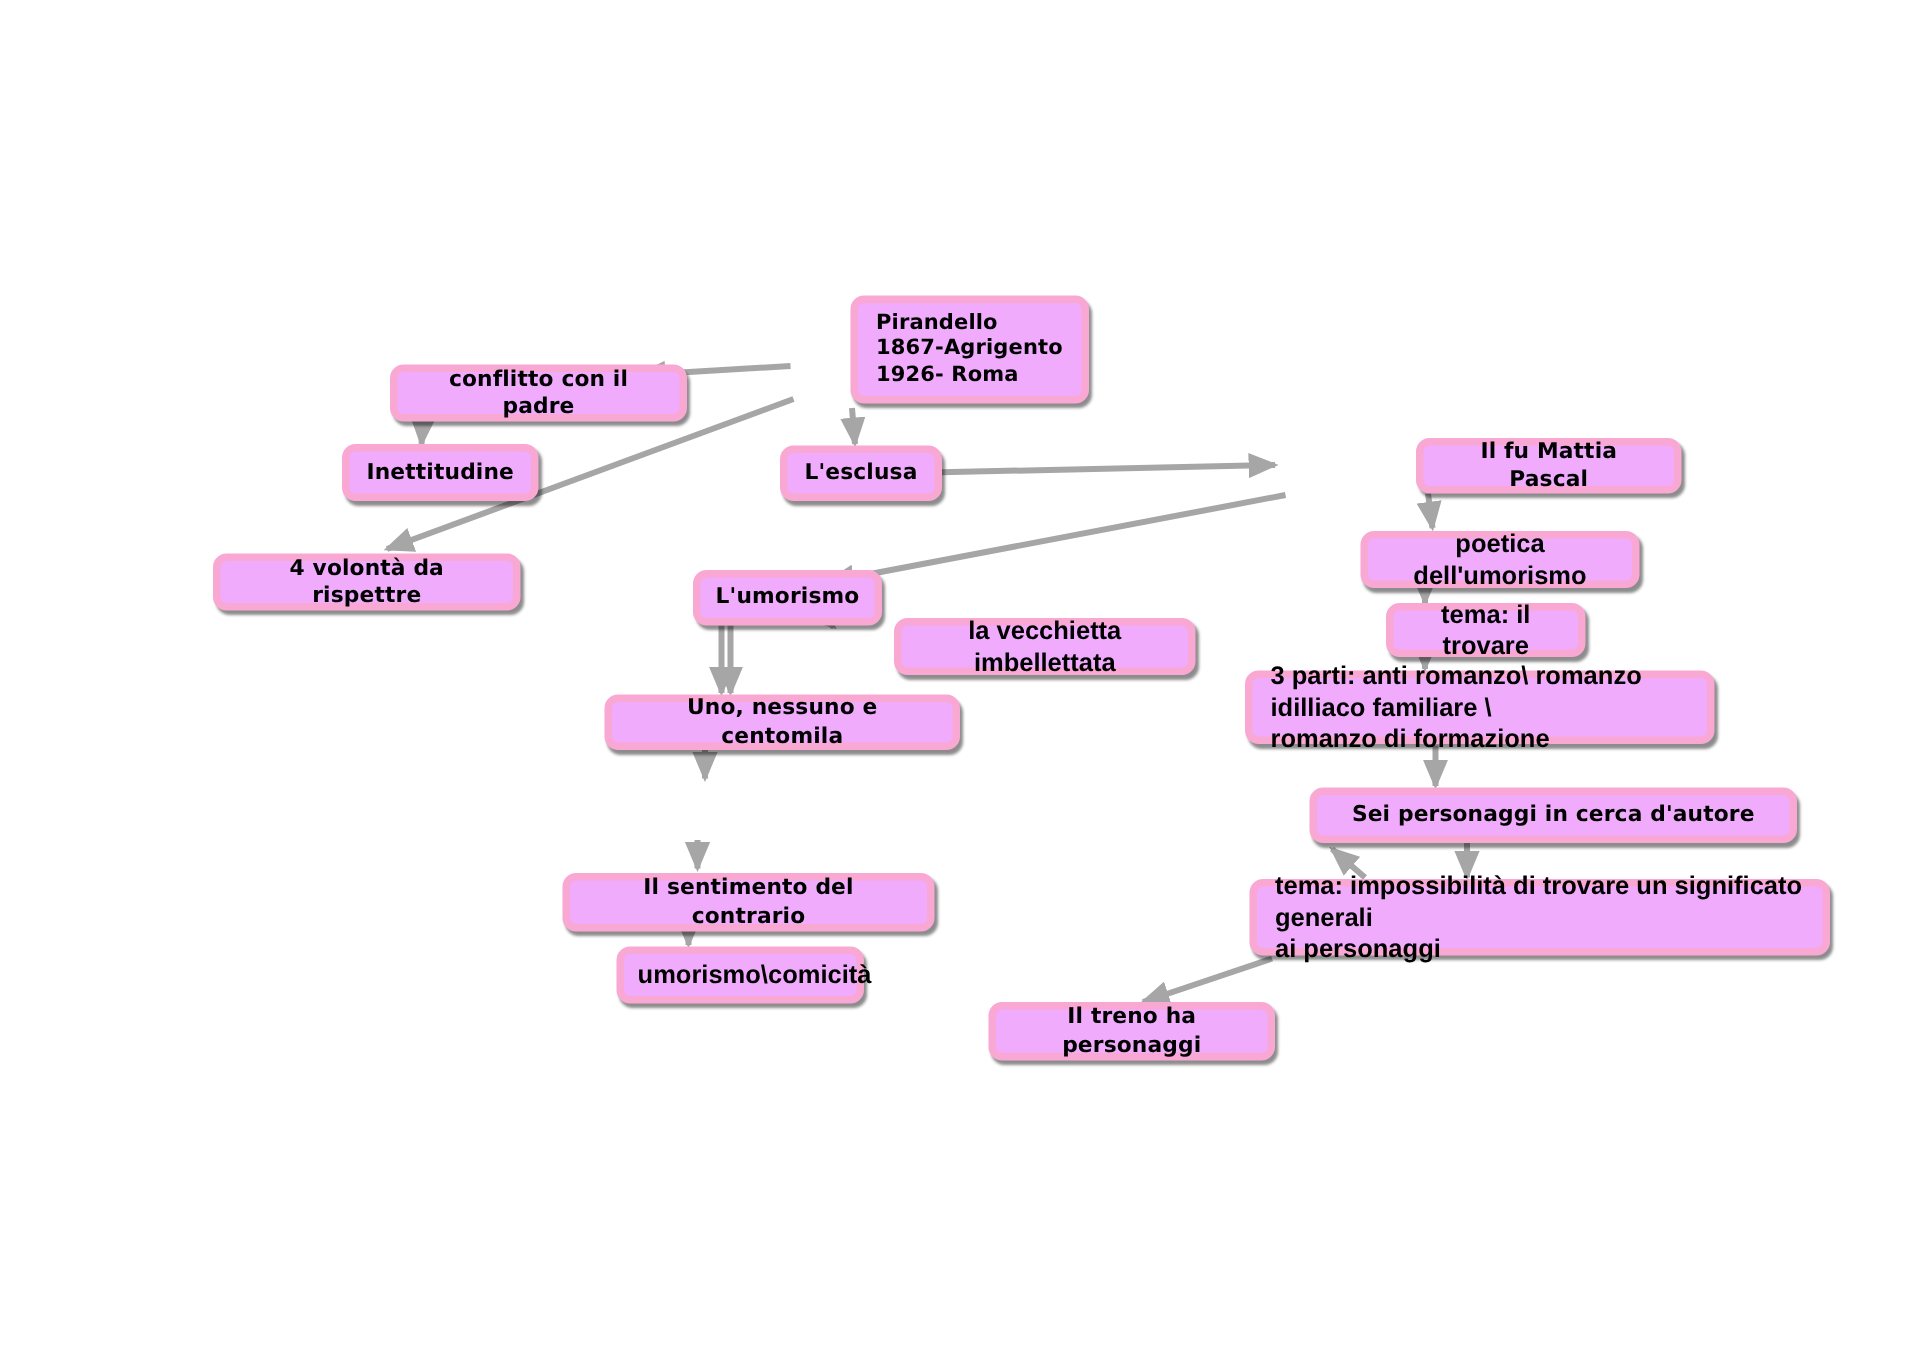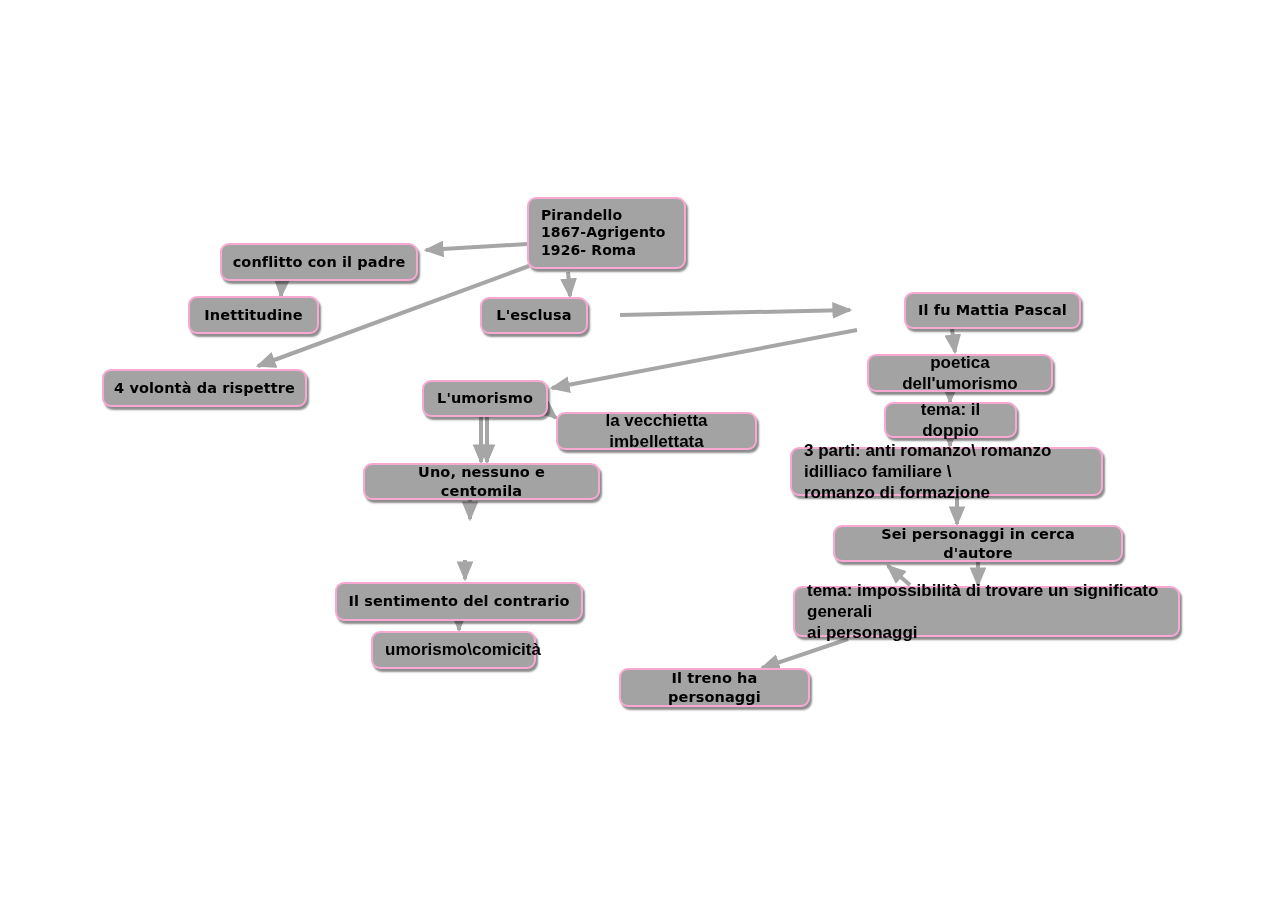--- a/index.html
+++ b/index.html
@@ -23,29 +23,30 @@
     position: absolute;
     left: 0;
     top: 0;
     width: 1280px;
     height: 903px;
     pointer-events: none;
   }
   .node {
     position: absolute;
     box-sizing: border-box;
-    background: #a3a3a3;
-    border: 2px solid #f9a8d4;
+    background: #f0abfc;
+    border: 5px solid #f9a8d4;
     border-radius: 9px;
     box-shadow: 2px 3px 2px rgba(0,0,0,0.45);
     display: flex;
     align-items: center;
     line-height: 1.25;
     color: #000000;
     white-space: pre-wrap;
+    margin-left: 40px;
   }
   
   .node.wide {
     font-family: "DejaVu Sans", sans-serif;
     font-weight: bold;
     font-size: 14.5px;
     letter-spacing: 0.1px;
     justify-content: center;
     text-align: center;
     padding: 0 10px;
@@ -132,26 +133,26 @@
   <div class="node wide" style="left:188px; top:296px; width:131px; height:38px;">Inettitudine</div>
 
   <div class="node wide" style="left:102px; top:369px; width:205px; height:38px;">4 volontà da rispettre</div>
 
   <div class="node wide" style="left:480px; top:297px; width:108px; height:37px;">L'esclusa</div>
 
   <div class="node wide" style="left:904px; top:292px; width:177px; height:37px;">Il fu Mattia Pascal</div>
 
   <div class="node narrow" style="left:867px; top:354px; width:186px; height:38px;">poetica dell'umorismo</div>
 
-  <div class="node narrow" style="left:884px; top:402px; width:133px; height:36px;">tema: il doppio</div>
+  <div class="node narrow" style="left:884px; top:402px; width:133px; height:36px;">tema: il trovare</div>
 
   <div class="node narrow left" style="left:790px; top:447px; width:313px; height:49px;">3 parti: anti romanzo\ romanzo idilliaco familiare \
 romanzo di formazione</div>
 
-  <div class="node wide" style="left:833px; top:525px; width:290px; height:37px;">Sei personaggi in cerca d'autore</div>
+  <div class="node wide" style="left:833px; top:525px; width:325px; height:37px;">Sei personaggi in cerca d'autore</div>
 
   <div class="node narrow left" style="left:793px; top:586px; width:387px; height:51px;">tema: impossibilità di trovare un significato generali
 ai personaggi</div>
 
   <div class="node wide" style="left:619px; top:668px; width:191px; height:39px;">Il treno ha personaggi</div>
 
   <div class="node wide" style="left:422px; top:380px; width:126px; height:37px;">L'umorismo</div>
 
   <div class="node narrow" style="left:556px; top:412px; width:201px; height:38px;">la vecchietta imbellettata</div>
 

